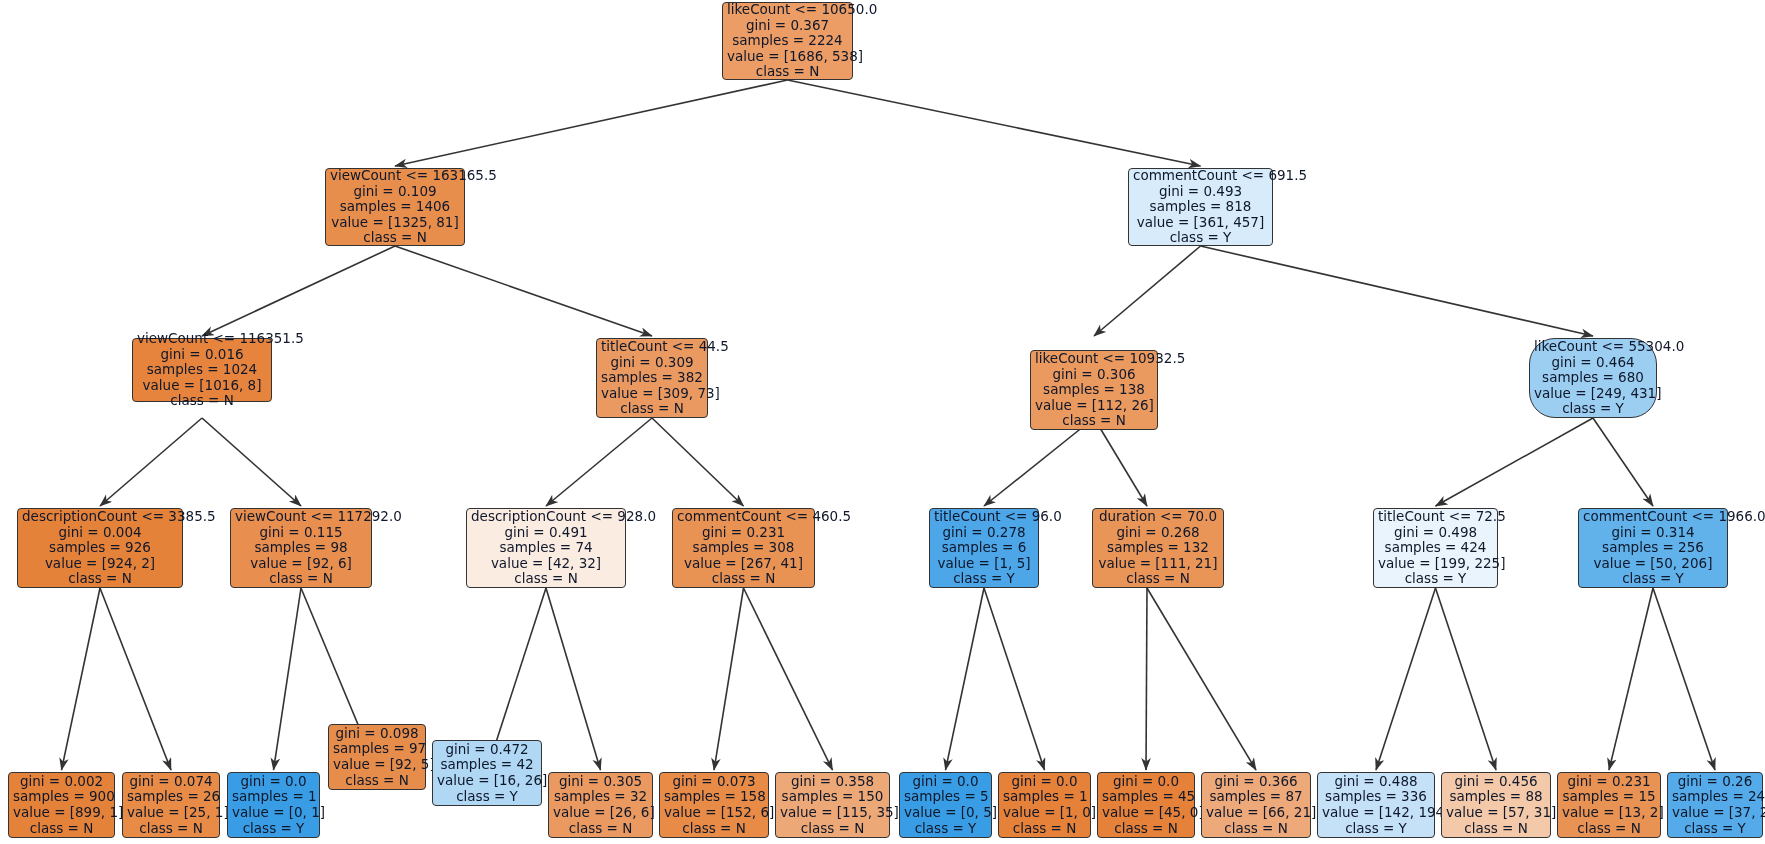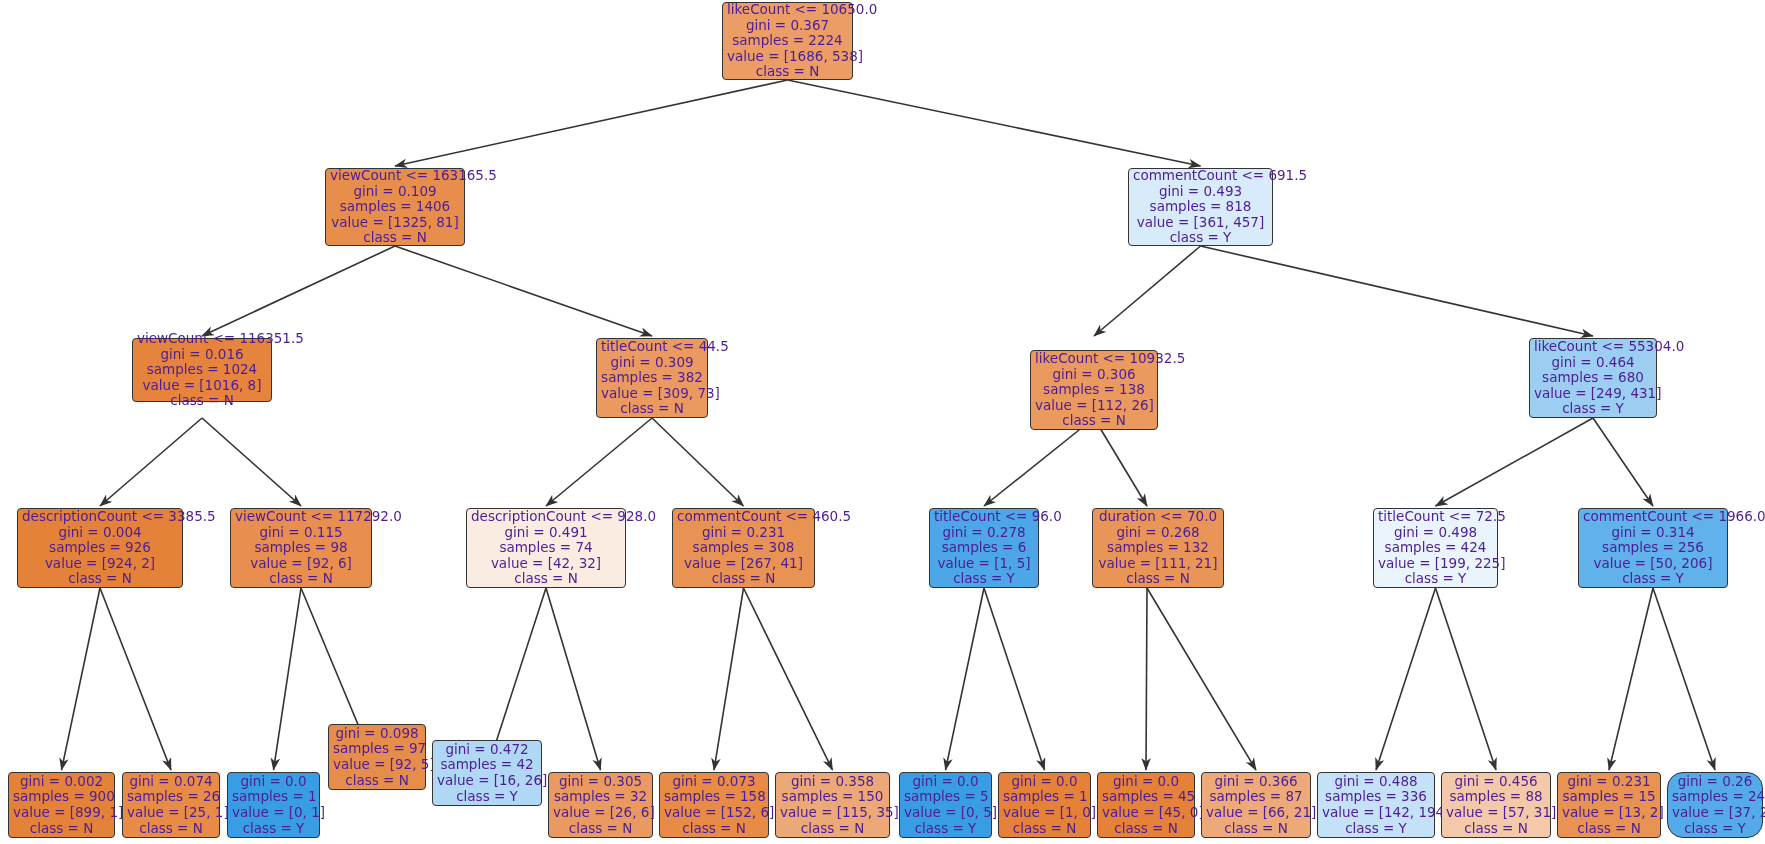--- a/index.html
+++ b/index.html
@@ -5,21 +5,21 @@
   html,body{margin:0;padding:0;background:#ffffff;}
   body{width:1765px;height:844px;font-family:"DejaVu Sans",sans-serif;overflow:hidden;}
   #tree-canvas{position:relative;width:1765px;height:844px;}
   #edges{position:absolute;left:0;top:0;width:1765px;height:844px;pointer-events:none;}
   .node{
     position:absolute;
     box-sizing:border-box;
     border-radius:4px;
     border:1px solid #333333;
     text-align:center;
-    color:#4c1d95;
+    color:#0f172a;
     line-height:1.16;
     display:flex;
     flex-direction:column;
     justify-content:center;
     align-items:stretch;
     padding:3px 4px;
     white-space:nowrap;
   }
   .node .ln{display:block;}
   .lvl0{font-size:13.5px;}
@@ -107,21 +107,21 @@
         <span class="ln">value = [309, 73]</span>
         <span class="ln">class = N</span>
       </div>
       <div class="node lvl2" style="left: 1030px; top: 338px; width: 128px; height: 80px; background: rgb(234, 153, 95); margin-top: 12px;">
         <span class="ln">likeCount &lt;= 10932.5</span>
         <span class="ln">gini = 0.306</span>
         <span class="ln">samples = 138</span>
         <span class="ln">value = [112, 26]</span>
         <span class="ln">class = N</span>
       </div>
-      <div class="node lvl2" style="left: 1529px; top: 338px; width: 128px; height: 80px; background: rgb(156, 206, 242);">
+      <div class="node lvl2" style="left: 1529px; top: 338px; width: 128px; height: 80px; background: rgb(156, 206, 242); border-radius: 26px;">
         <span class="ln">likeCount &lt;= 55304.0</span>
         <span class="ln">gini = 0.464</span>
         <span class="ln">samples = 680</span>
         <span class="ln">value = [249, 431]</span>
         <span class="ln">class = Y</span>
       </div>
       <div class="node lvl3" style="left: 17px; top: 508px; width: 166px; height: 80px; background: rgb(229, 130, 58);">
         <span class="ln">descriptionCount &lt;= 3385.5</span>
         <span class="ln">gini = 0.004</span>
         <span class="ln">samples = 926</span>
@@ -260,20 +260,20 @@
         <span class="ln">samples = 88</span>
         <span class="ln">value = [57, 31]</span>
         <span class="ln">class = N</span>
       </div>
       <div class="node lvl4 leaf" style="left: 1557px; top: 772px; width: 104px; height: 66px; background: rgb(232, 146, 83);">
         <span class="ln">gini = 0.231</span>
         <span class="ln">samples = 15</span>
         <span class="ln">value = [13, 2]</span>
         <span class="ln">class = N</span>
       </div>
-      <div class="node lvl4 leaf" style="left: 1667px; top: 772px; width: 96px; height: 66px; background: rgb(85, 171, 233); border-radius: 16px;">
+      <div class="node lvl4 leaf" style="left: 1667px; top: 772px; width: 96px; height: 66px; background: rgb(85, 171, 233);">
         <span class="ln">gini = 0.26</span>
         <span class="ln">samples = 241</span>
         <span class="ln">value = [37, 204]</span>
         <span class="ln">class = Y</span>
       </div>
     </div>
 </div>
 
 </body></html>

